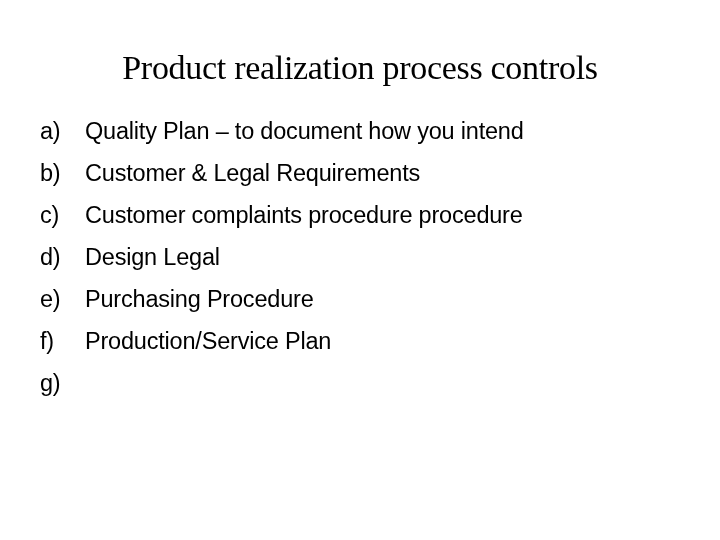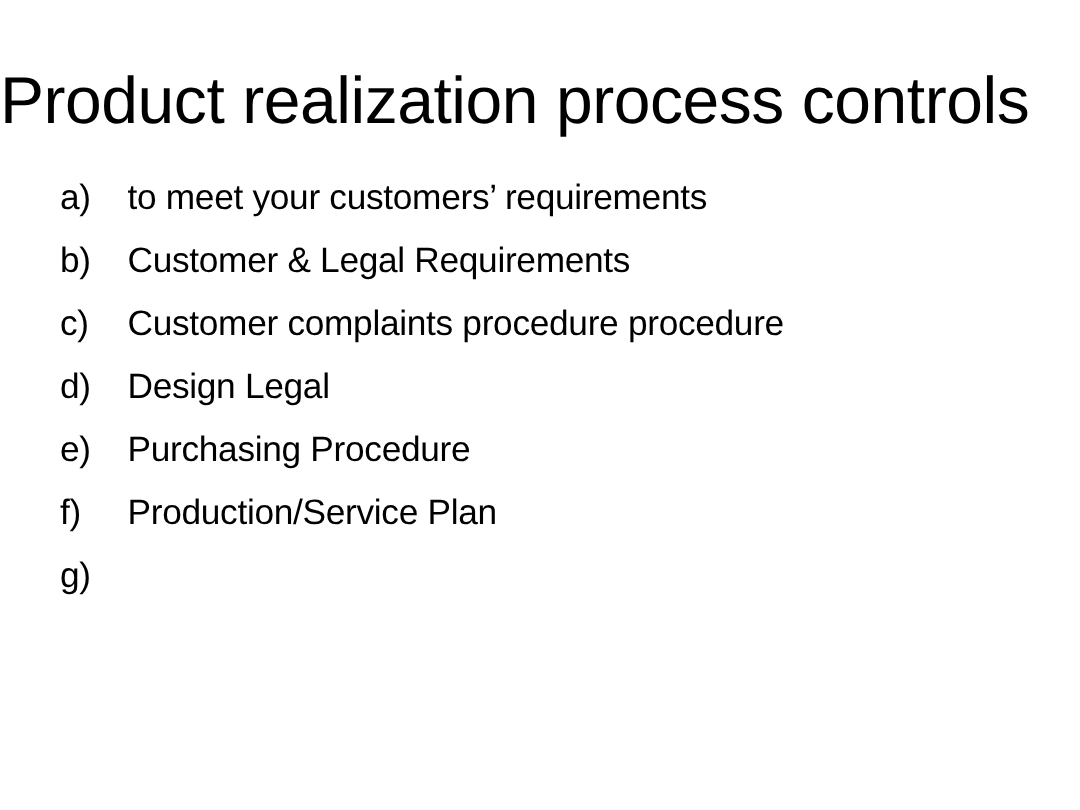--- a/index.html
+++ b/index.html
@@ -18,26 +18,27 @@
     .slide {
       position: absolute;
       left: 0; top: 0;
       width: 720px; height: 540px;
       background: #ffffff;
     }
     .title {
       position: absolute;
       left: 0;
       top: 44px;
-      width: 608px;
+      width: 720px;
       text-align: center;
-      font-size: 44px;
+      font-size: 34px;
       line-height: 48px;
       letter-spacing: -0.3px;
       white-space: nowrap;
+      font-family: Liberation Serif, serif;
     }
     .list {
       position: absolute;
       left: 40px;
       top: 114px;
       width: 660px;
       margin: 0;
       padding: 0;
       list-style: none;
     }
@@ -65,21 +66,21 @@
 </head>
 <body>
 
 <div class="slide">
   <div class="title">Product realization process controls</div>
 
   <ul class="list">
     <li class="item">
       <span class="marker">a)</span>
       <span class="text">
-        <span class="line">to meet your customers’ requirements</span>
+        <span class="line">Quality Plan – to document how you intend</span>
       </span>
     </li>
     <li class="item">
       <span class="marker">b)</span>
       <span class="text">
         <span class="line">Customer &amp; Legal Requirements</span>
       </span>
     </li>
     <li class="item">
       <span class="marker">c)</span>

